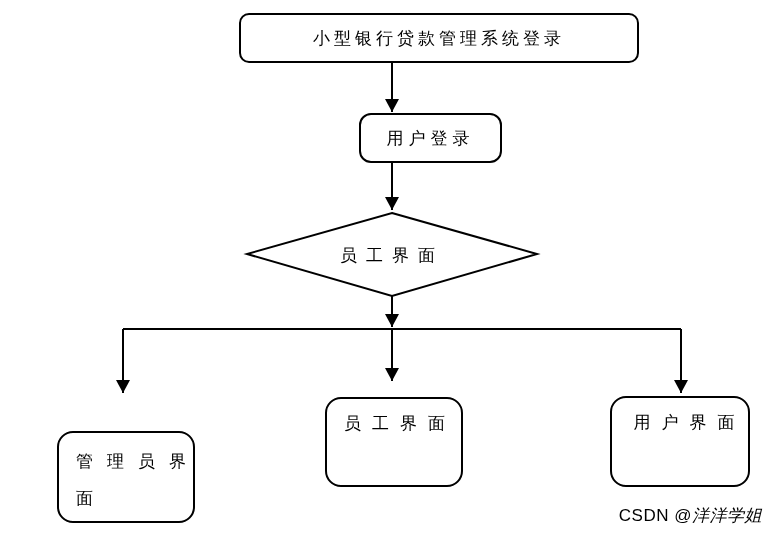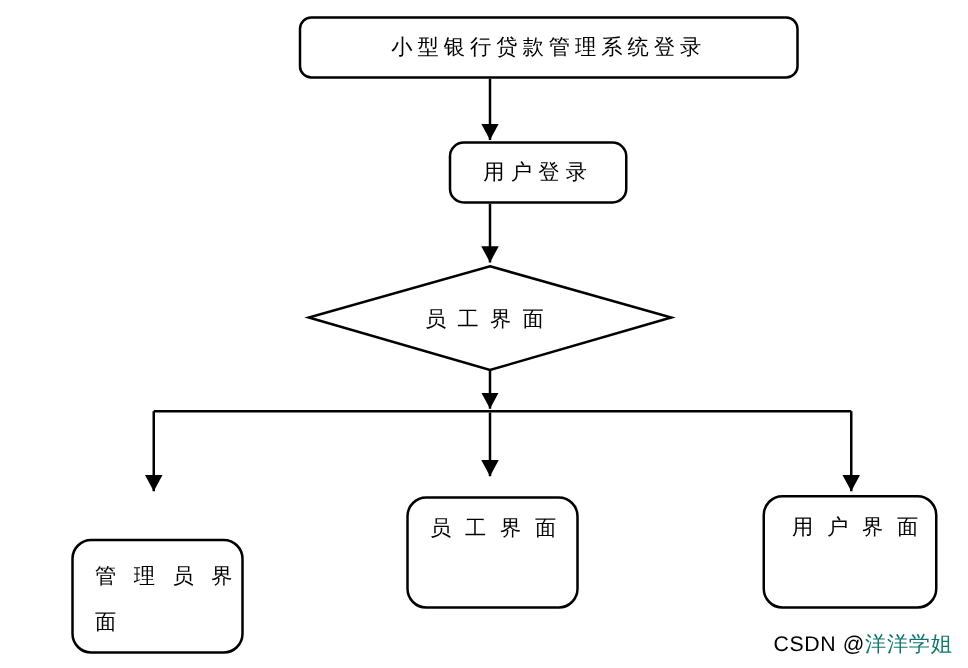--- a/index.html
+++ b/index.html
@@ -83,21 +83,21 @@
   .watermark {
     position: absolute;
     right: 12px;
     bottom: 7px;
     font-family: "Liberation Sans", "DejaVu Sans", sans-serif;
     font-size: 17px;
     letter-spacing: 0.5px;
     white-space: nowrap;
   }
   .watermark .wm-prefix { color: #000000; }
-  .watermark .wm-name   { color: #0f766e; }
+  .watermark .wm-name   { color: #000000; font-style: italic; }
 </style>
 </head>
 <body>
 
 <div class="canvas">
 
   <svg class="connector-layer" width="774" height="534" viewBox="0 0 774 534">
     <defs>
       <marker id="ah" markerUnits="userSpaceOnUse" markerWidth="16" markerHeight="16" refX="13" refY="7" orient="auto">
         <path d="M0,0 L13,7 L0,14 Z" fill="#000000"></path>

